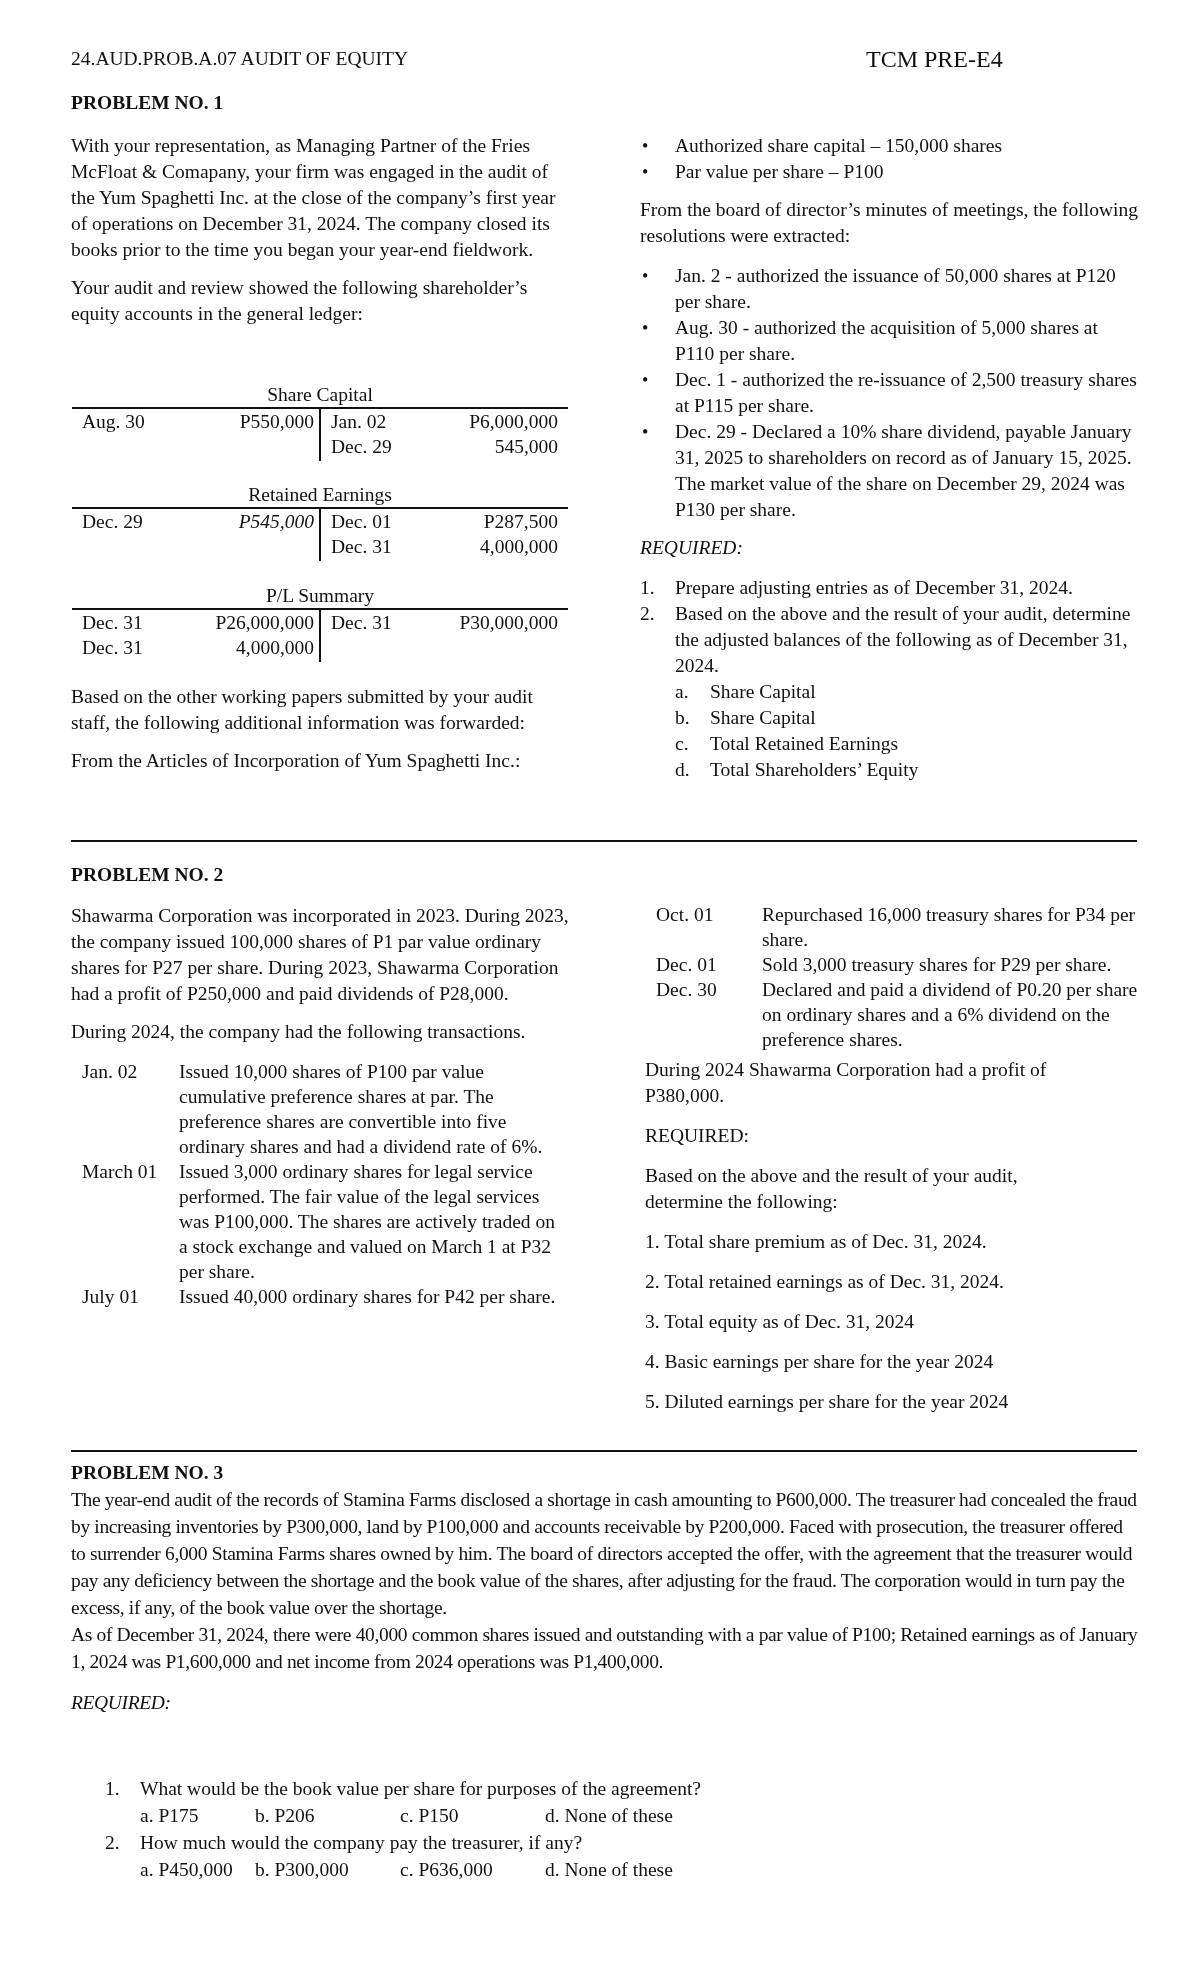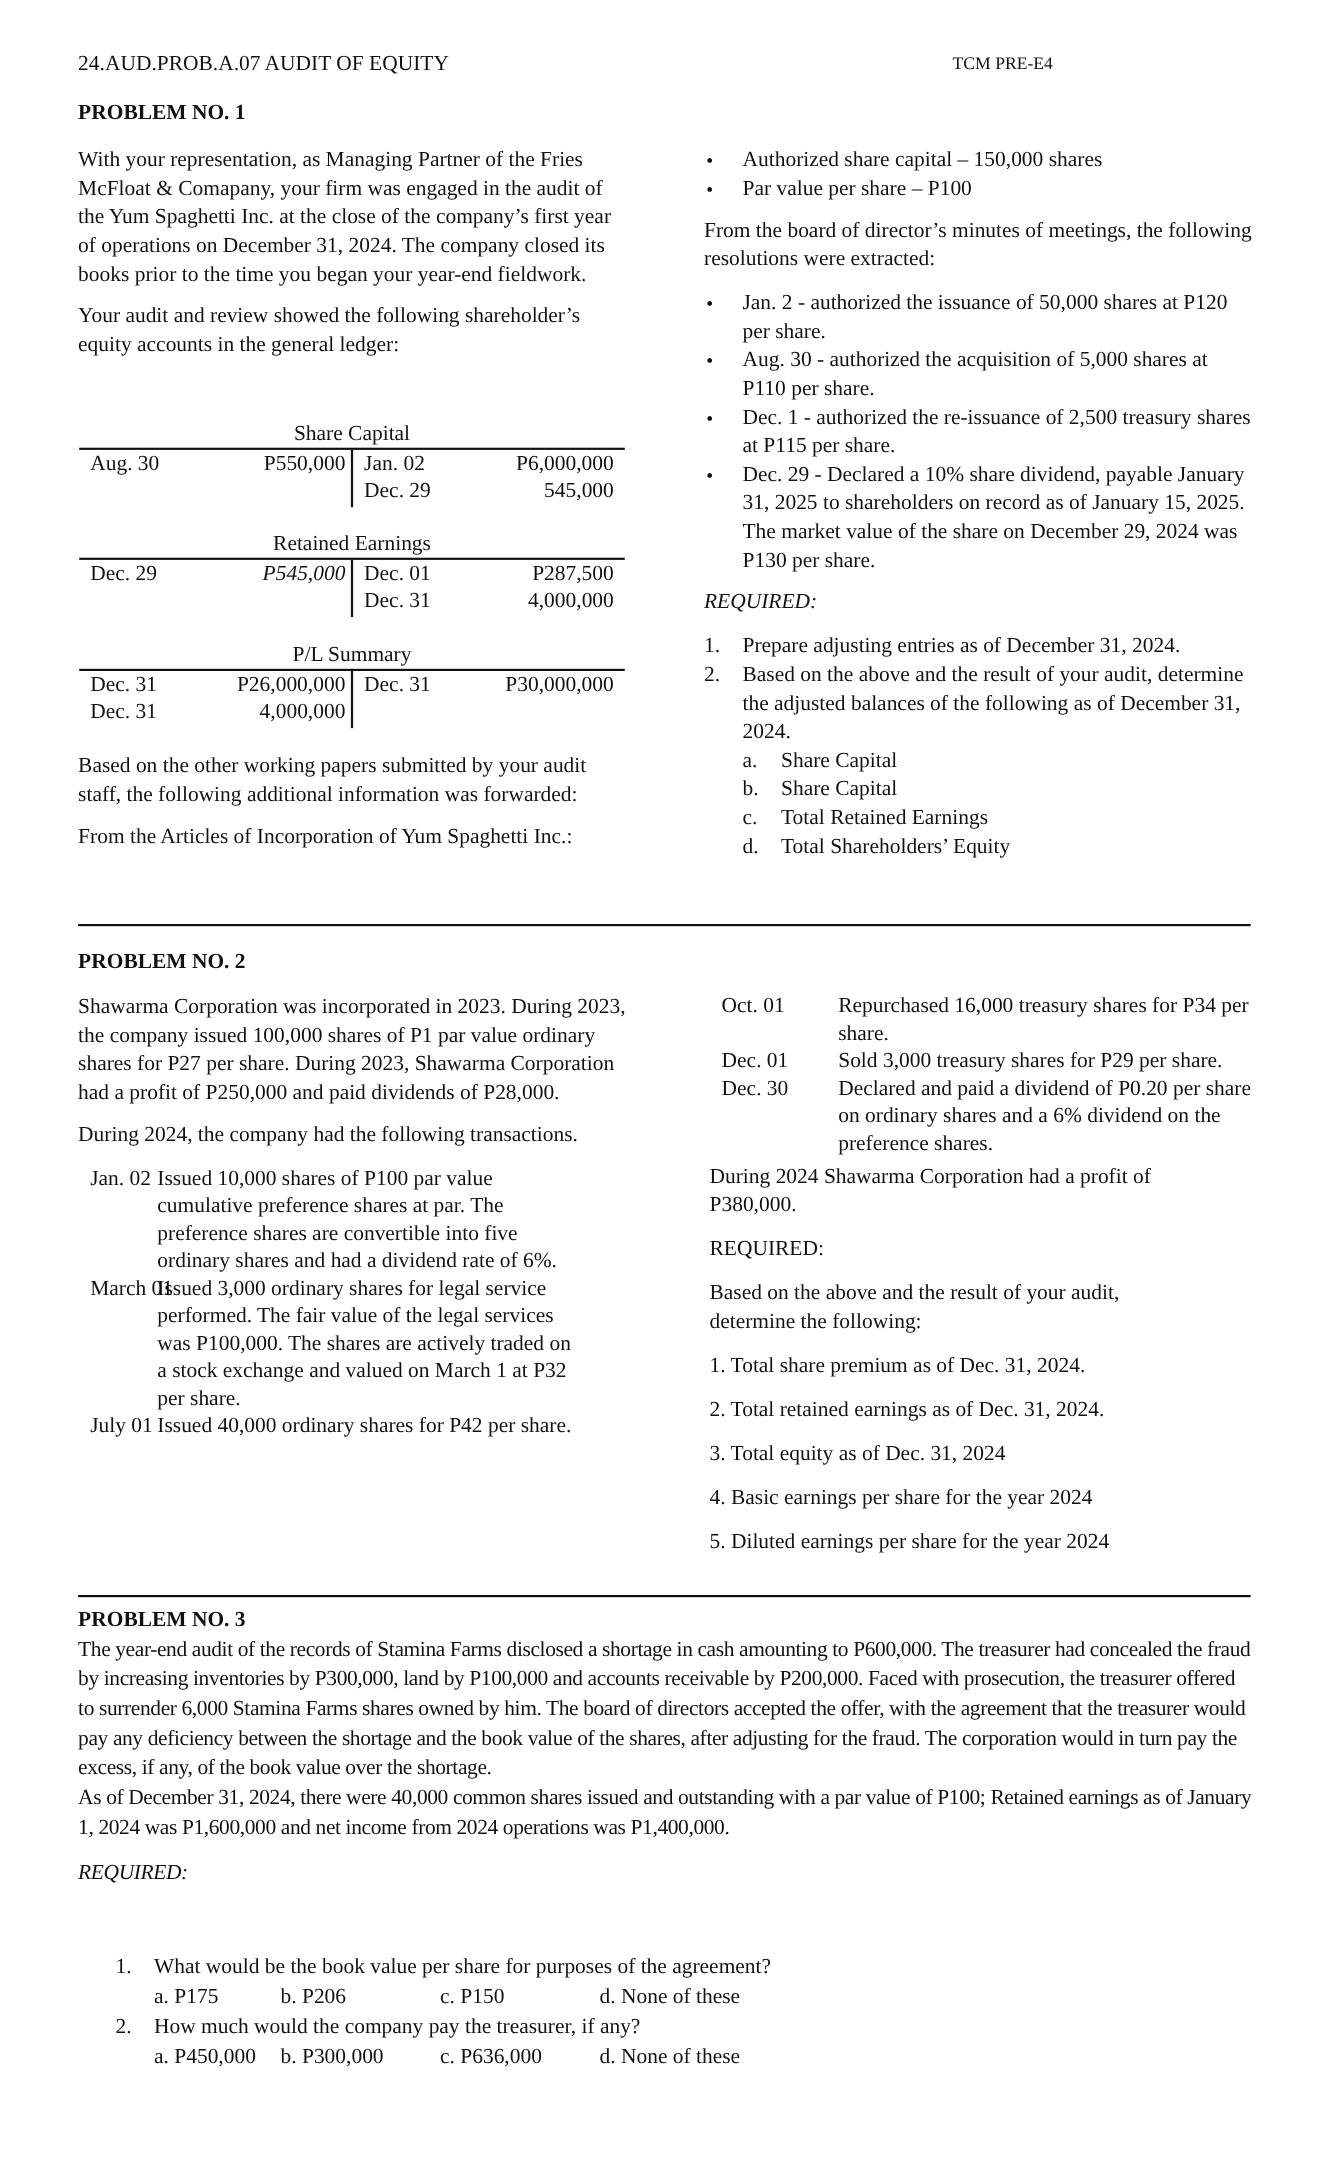--- a/index.html
+++ b/index.html
@@ -3,21 +3,21 @@
 <meta charset="utf-8">
 <style>
   html, body { margin: 0; padding: 0; background: #ffffff; }
   body {
     width: 1200px; height: 1976px; position: relative; overflow: hidden;
     font-family: "Liberation Serif", "DejaVu Serif", serif;
     color: #111111; font-size: 19.5px; line-height: 26px;
   }
   .abs { position: absolute; }
   .hdr-left { left: 71px; top: 46px; font-size: 19.5px; }
-  .hdr-right { left: 866px; top: 46px; font-size: 16px; }
+  .hdr-right { left: 866px; top: 46px; font-size: 24px; }
   .ptitle { font-weight: bold; font-size: 19.5px; }
   p { margin: 0; }
   .rule { position: absolute; left: 71px; width: 1066px; height: 0; border-top: 2.5px solid #111; }
 
   
   .taccount { position: absolute; left: 72px; width: 496px; }
   .taccount .ttitle { text-align: center; height: 24px; line-height: 24px; }
   .taccount .tbody { border-top: 2px solid #111; position: relative; height: 52px; }
   .taccount .tdiv { position: absolute; left: 247px; top: 0; bottom: 0; border-left: 2px solid #111; }
   .trow { position: absolute; height: 25px; line-height: 25px; }
@@ -36,21 +36,21 @@
   ol.num > li { position: relative; padding-left: 35px; }
   ol.num > li > .n { position: absolute; left: 0; }
   ol.sub { list-style: none; margin: 0; padding: 0; }
   ol.sub li { position: relative; padding-left: 35px; }
   ol.sub li .n { position: absolute; left: 0; }
 
   
   .p2-left { left: 71px; top: 903px; width: 510px; }
   .txn { position: relative; }
   .txn .tdate { position: absolute; left: 11px; }
-  .txn .tdesc { margin-left: 72px; width: 380px; line-height: 25px; }
+  .txn .tdesc { margin-left: 108px; width: 380px; line-height: 25px; }
   .txn-r .tdesc { margin-left: 117px; width: 390px; }
   .p2-right { left: 645px; top: 902px; width: 500px; }
   .p2-right .req-list p { margin-bottom: 14px; }
 
   
   .p3 { left: 71px; top: 1486px; width: 1070px; font-size: 19.5px; line-height: 27px; letter-spacing: -0.35px; }
   .mc { position: absolute; left: 105px; }
   .mc .q { position: relative; padding-left: 35px; }
   .mc .q .n { position: absolute; left: 0; }
   .opts { padding-left: 35px; position: relative; height: 27px; }

